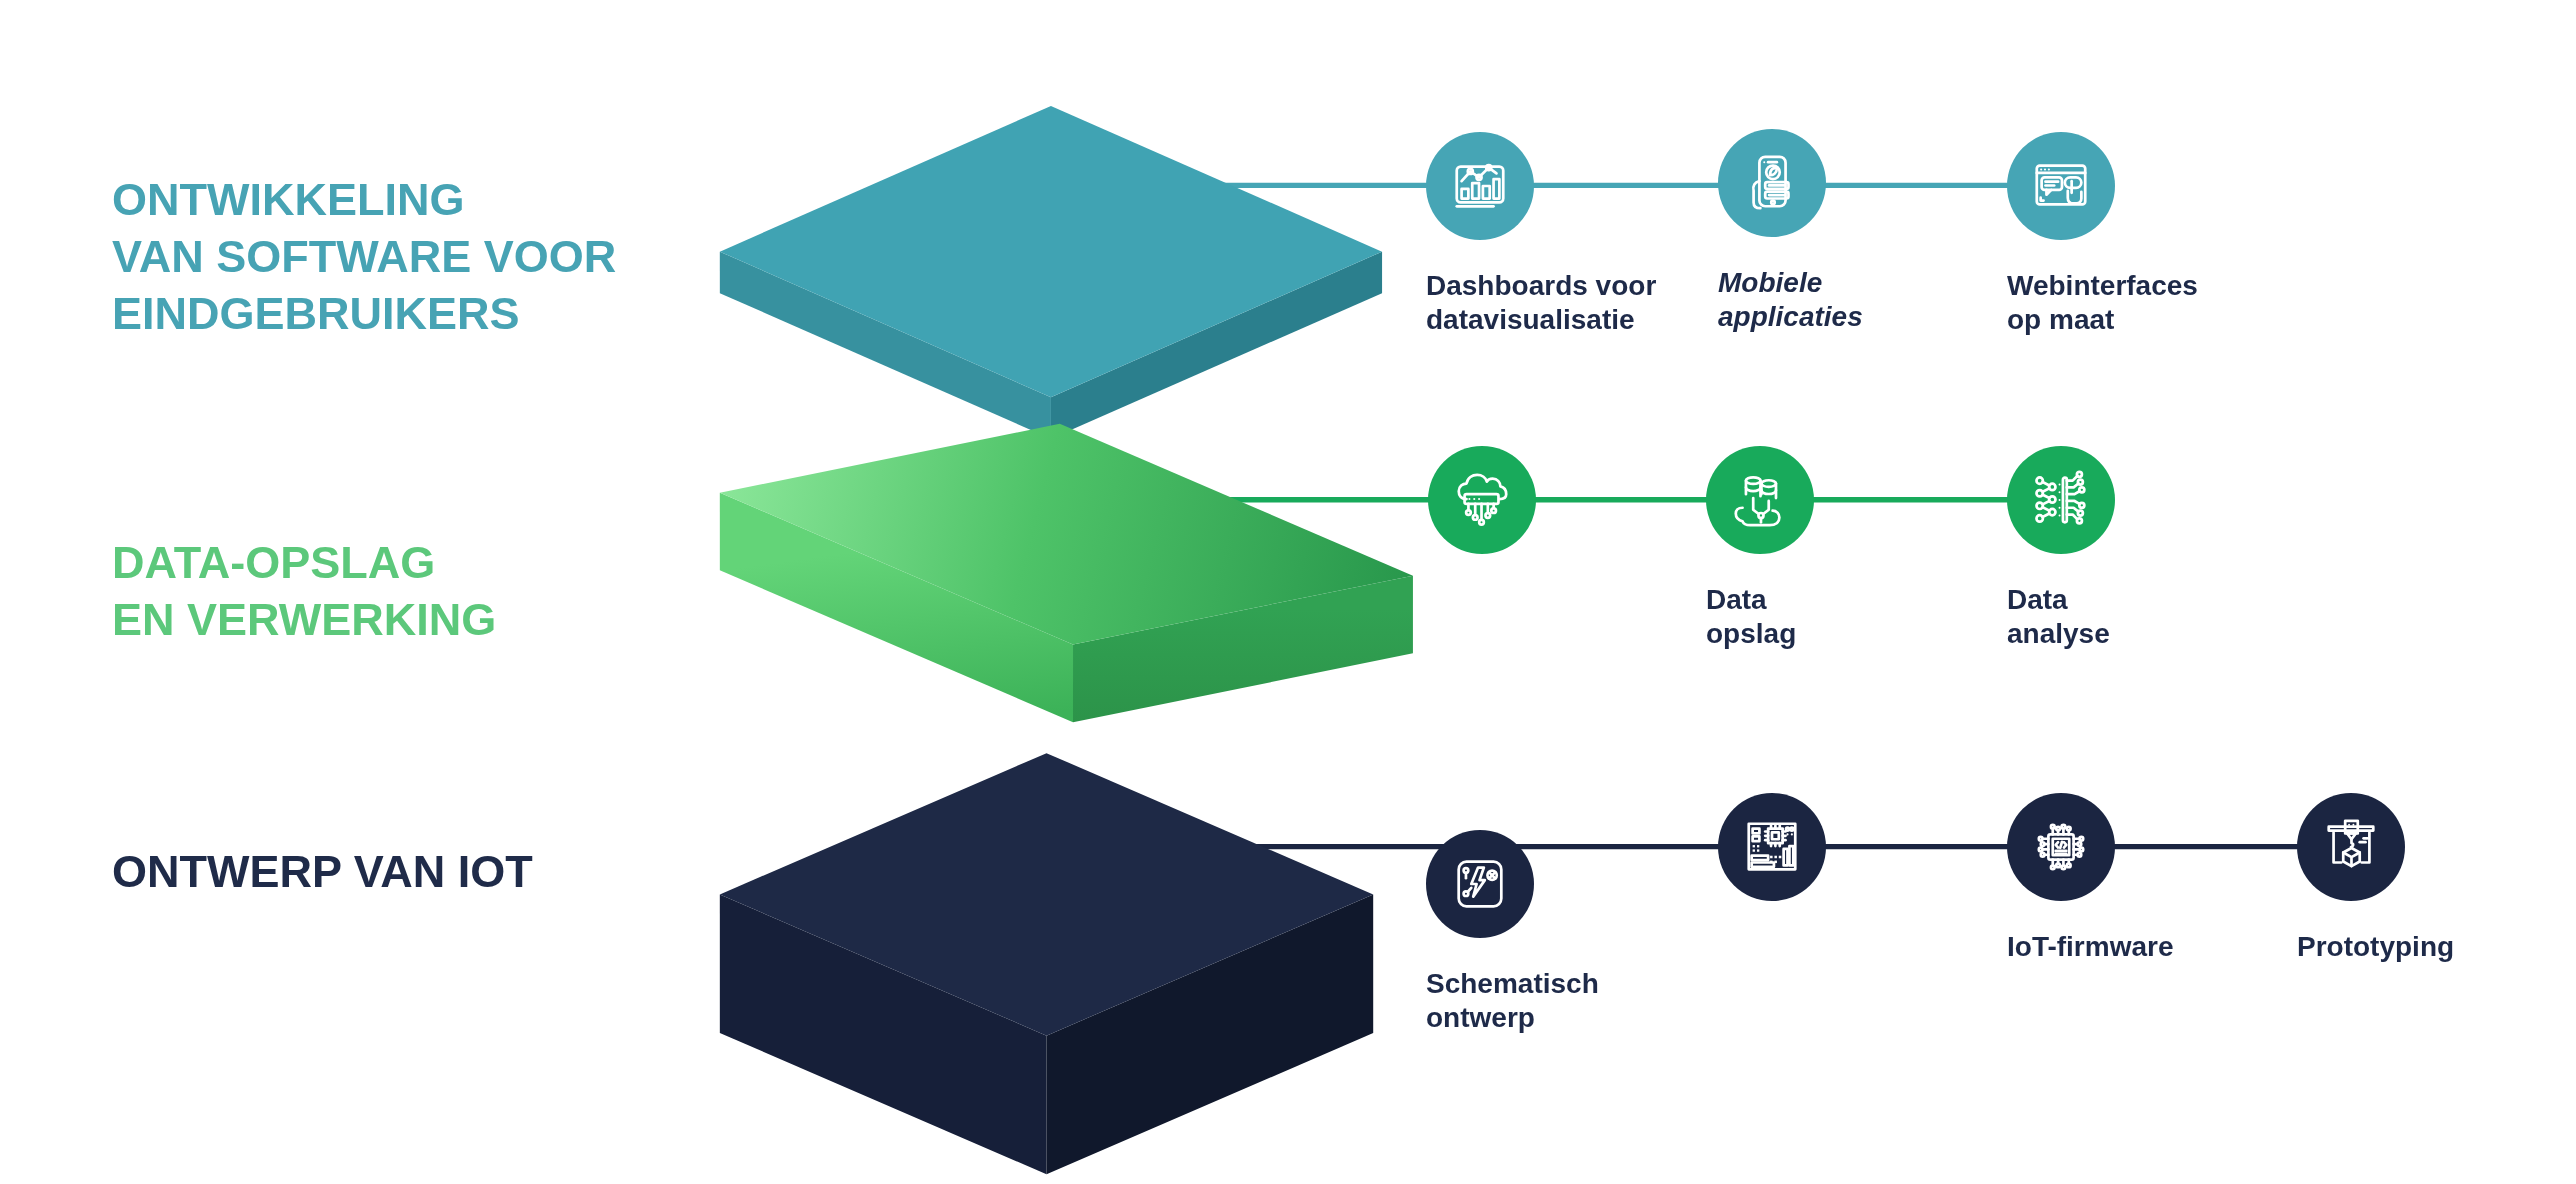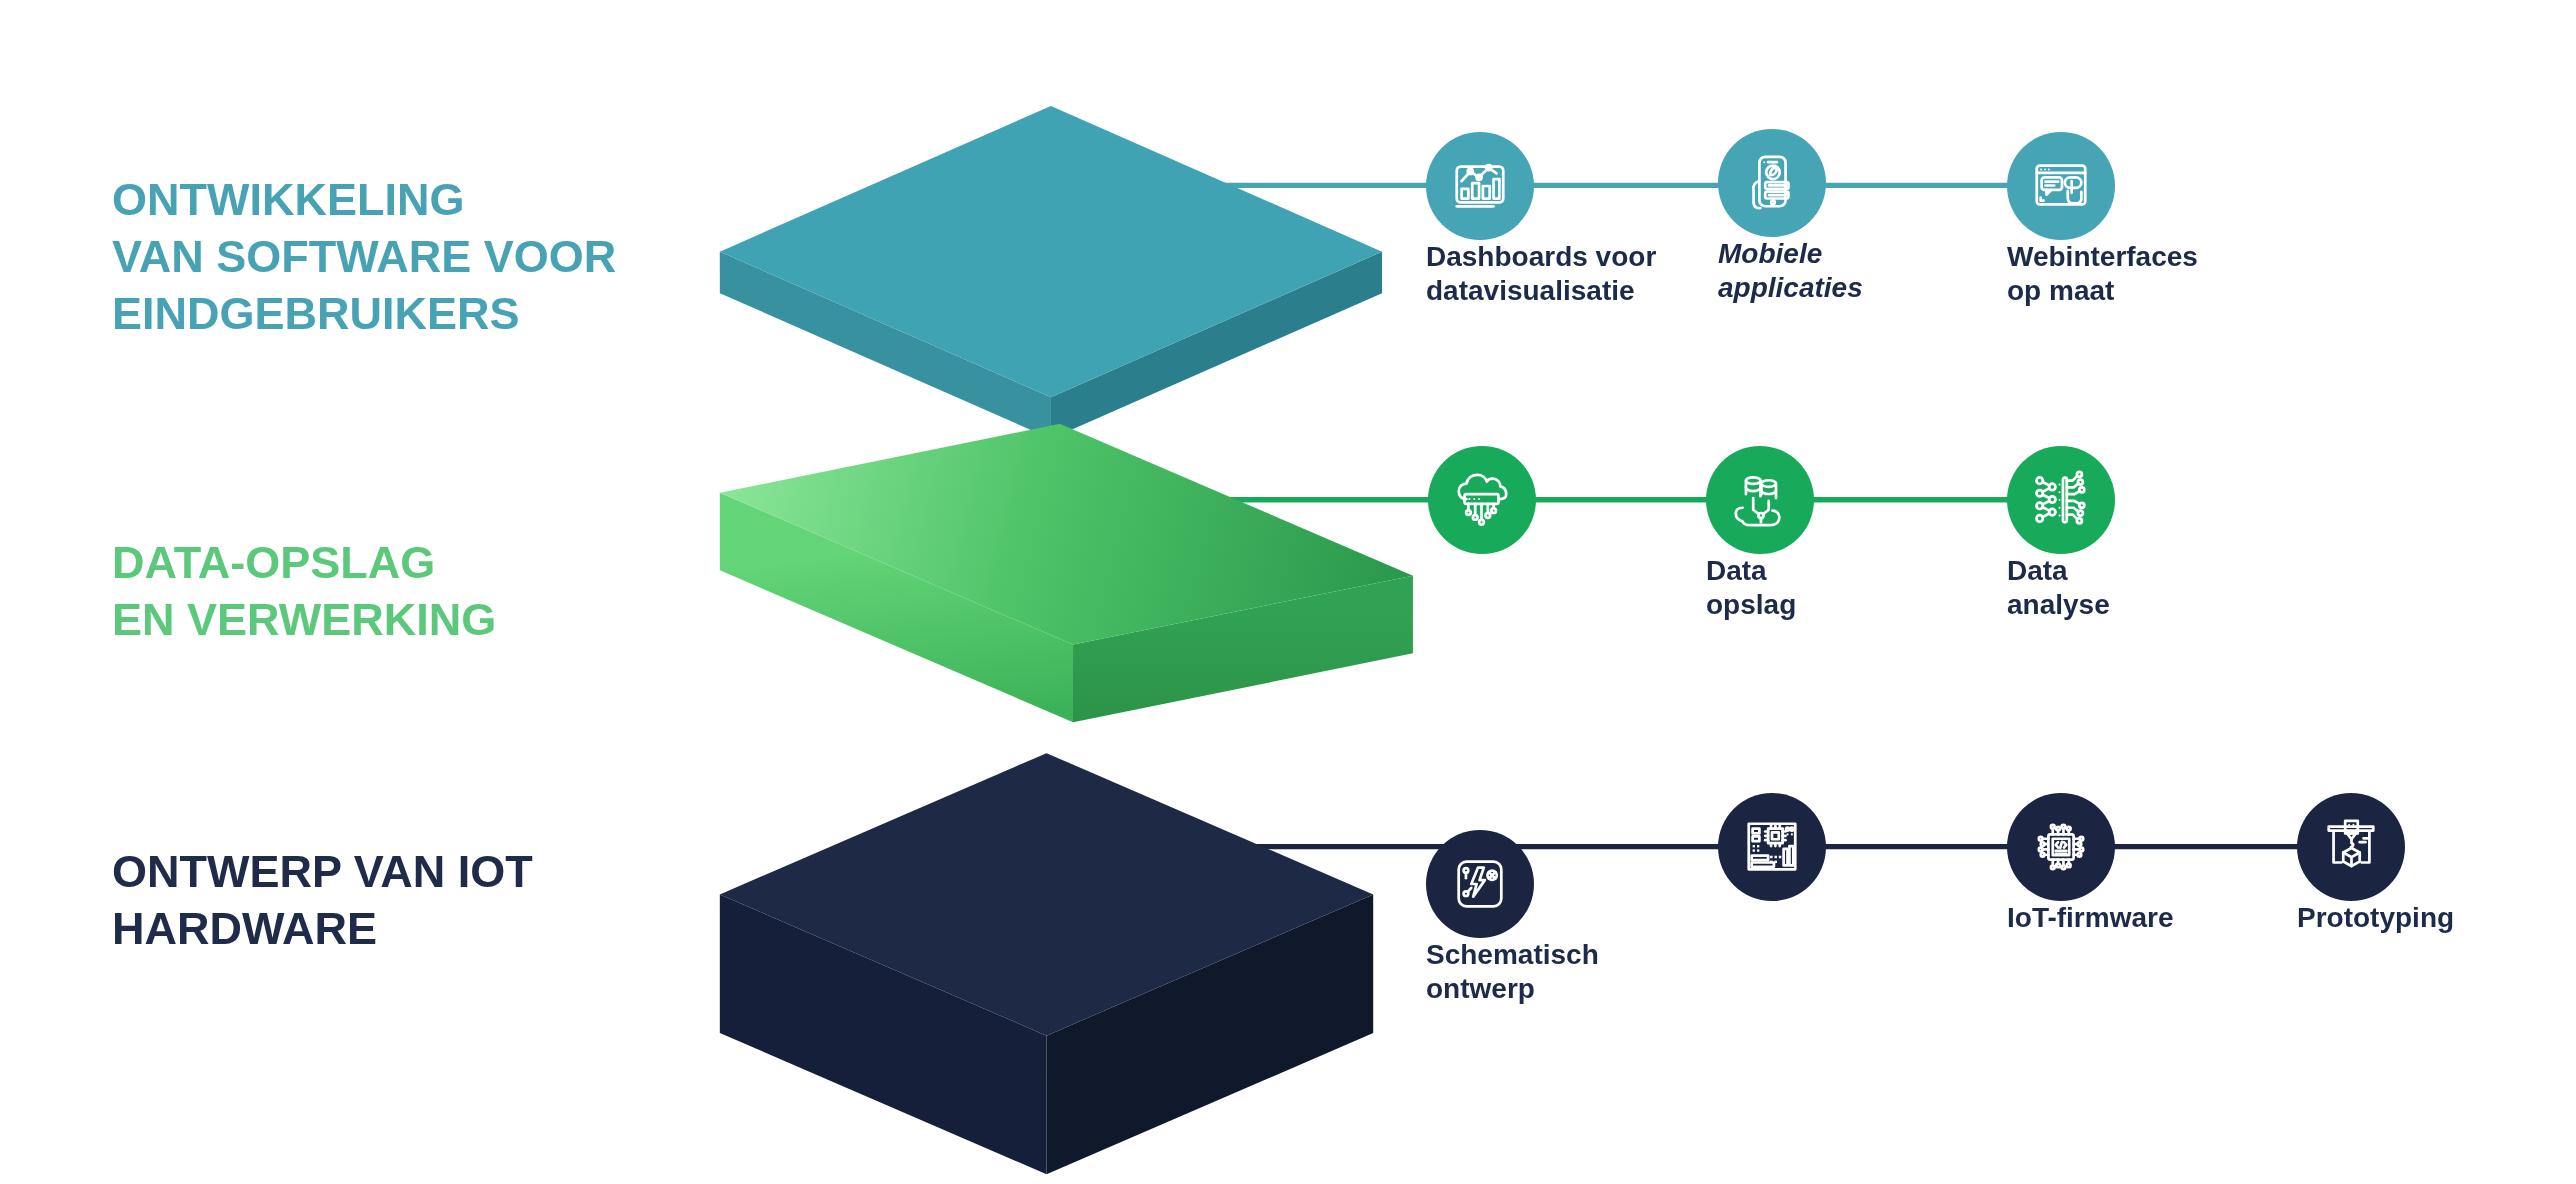--- a/index.html
+++ b/index.html
@@ -30,20 +30,21 @@
   .item { position: absolute; width: 291px; }
   .circle {
     width: 108px; height: 108px;
     border-radius: 50%;
     display: flex; align-items: center; justify-content: center;
   }
   .circle.teal-bg  { background: #46a5b5; }
   .circle.green-bg { background: #18aa5b; }
   .circle.navy-bg  { background: #1b2541; }
   .label {
+    margin-top: 29px;
     font-size: 28px;
     line-height: 34px;
     font-weight: 700;
     color: #1e2a49;
     white-space: nowrap;
   }
   .icon { stroke: #ffffff; fill: none; stroke-width: 2.8; stroke-linecap: round; stroke-linejoin: round; }
   .icon .dot { fill: #ffffff; stroke: none; }
 </style>
 </head>
@@ -97,21 +98,20 @@
     <div>EINDGEBRUIKERS</div>
   </div>
 
   <div class="layer-title green" style="left:112px; top:534px;">
     <div>DATA-OPSLAG</div>
     <div>EN VERWERKING</div>
   </div>
 
   <div class="layer-title navy" style="left:112px; top:843px;">
     <div>ONTWERP VAN IOT</div>
-    <div>HARDWARE</div>
   </div>
 
   <div class="item" style="left:1426px; top:132px;">
     <div class="circle teal-bg">
       <svg class="icon" viewBox="0 0 64 64" width="62" height="62">
         <rect x="8" y="12" width="48" height="37" rx="4"></rect>
         <rect x="13" y="35" width="7" height="10"></rect>
         <rect x="24" y="29" width="7" height="16"></rect>
         <rect x="35" y="32" width="7" height="13"></rect>
         <rect x="46" y="25" width="6" height="20"></rect>

